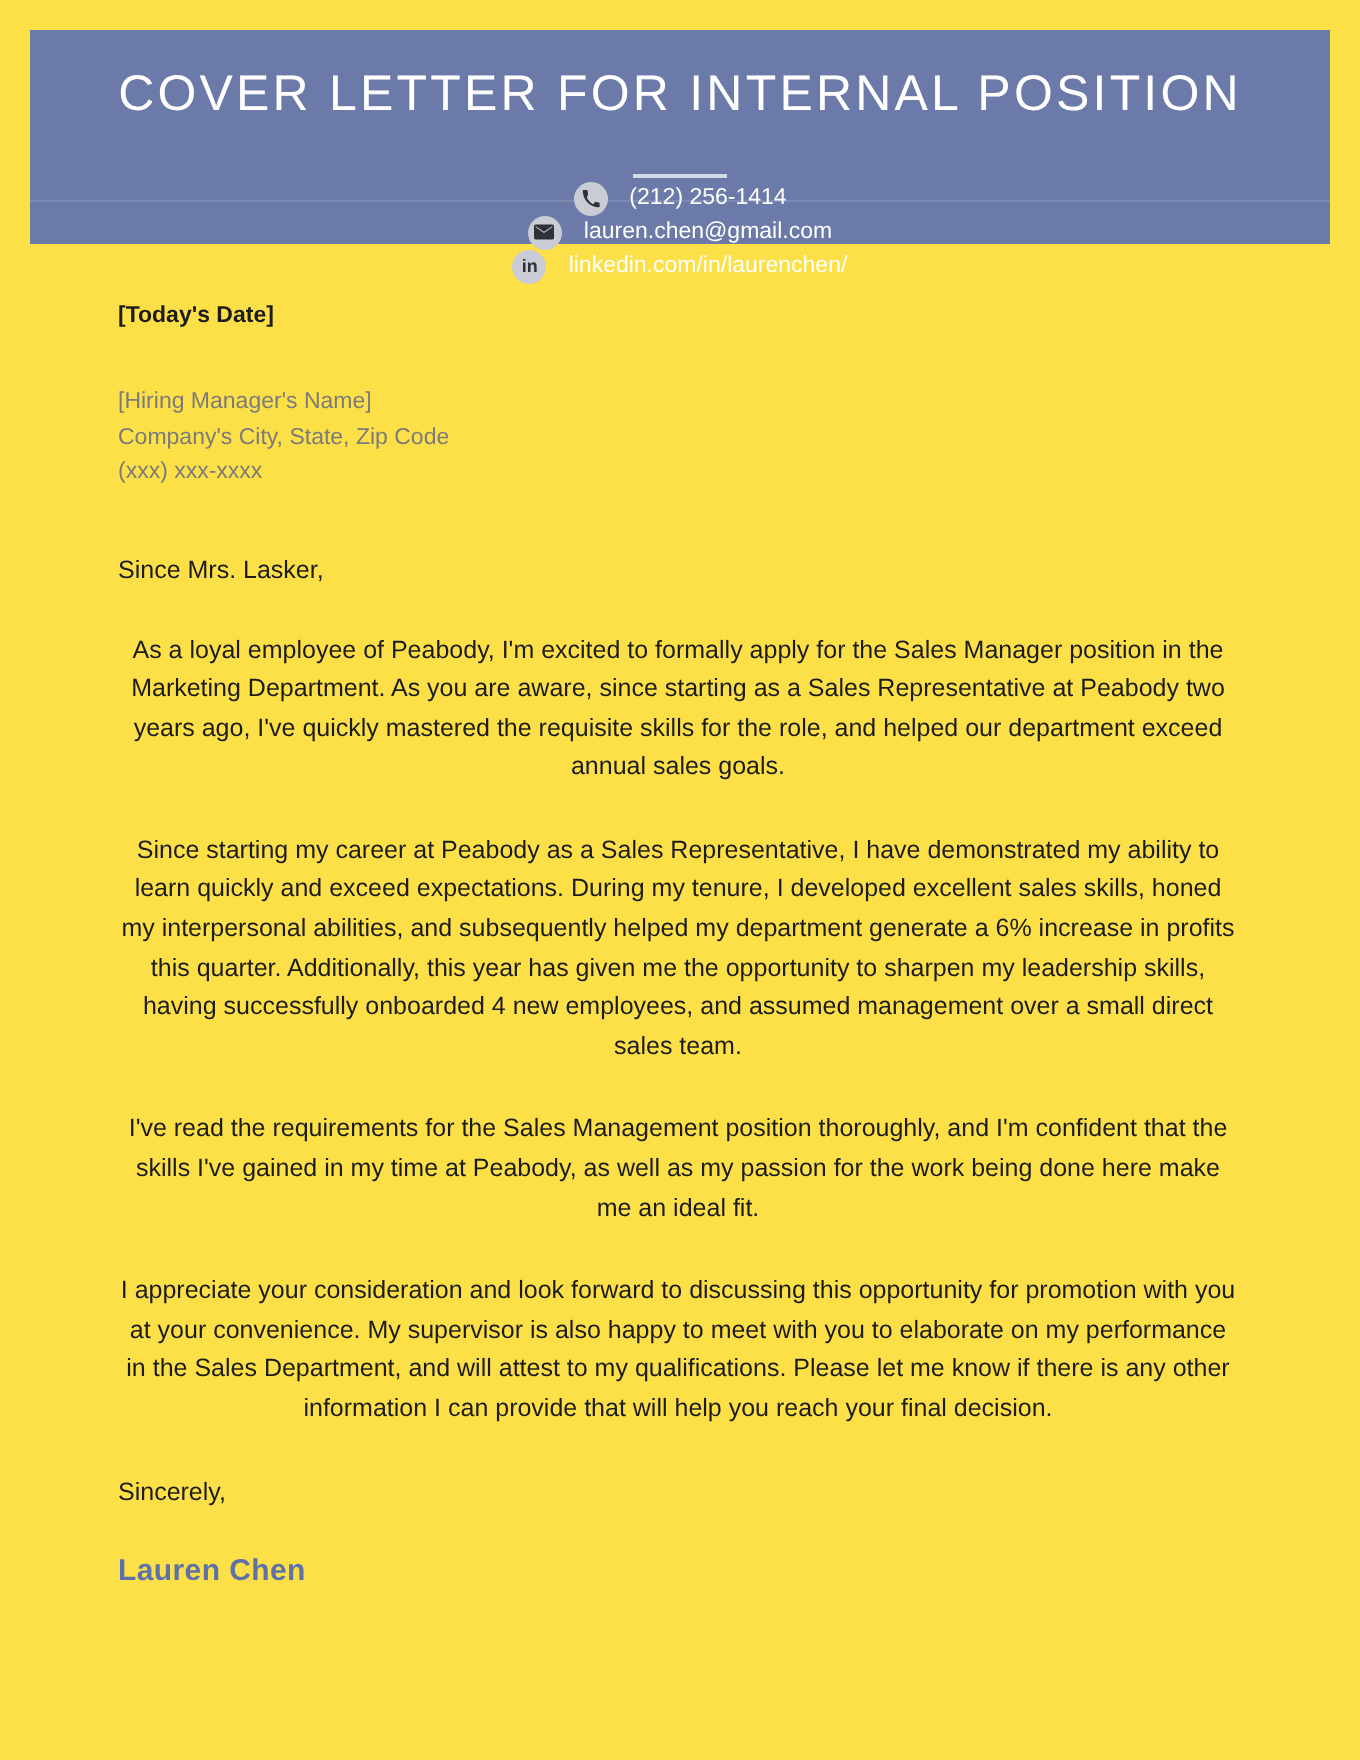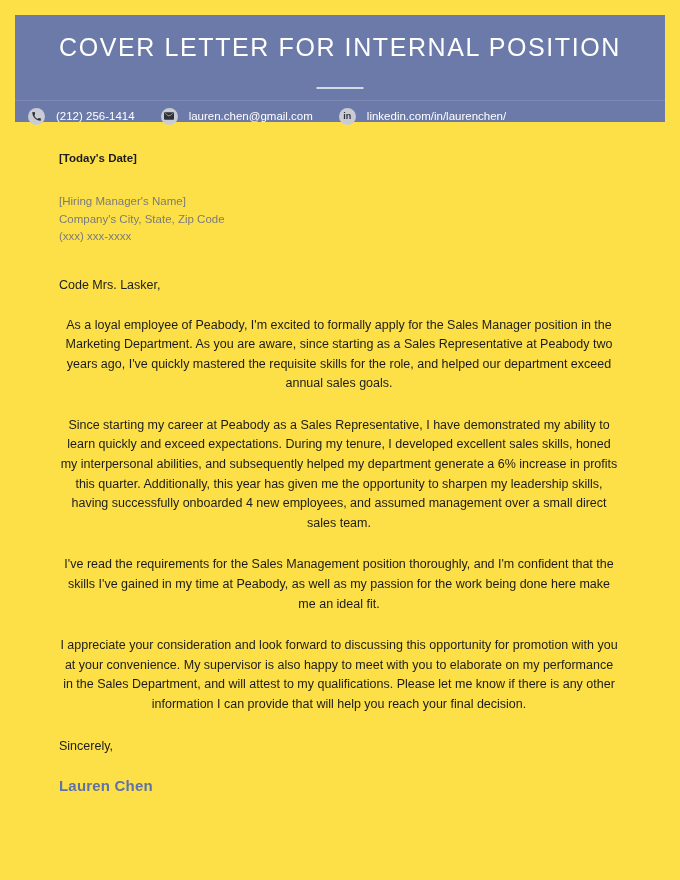--- a/index.html
+++ b/index.html
@@ -68,21 +68,22 @@
   }
 
   .contact-row {
     position: absolute;
     left: 0;
     right: 0;
     top: 90px;
     height: 22px;
     display: flex;
     align-items: center;
-    justify-content: flex-start;
+    justify-content: center;
+    flex-direction: column;
   }
 
   .contact-item {
     display: flex;
     align-items: center;
     margin: 0 13px;
   }
 
   .contact-icon {
     width: 17px;
@@ -211,21 +212,21 @@
   <div class="body-wrap">
 
     <div class="date-line">[Today's Date]</div>
 
     <div class="recipient">
       <div>[Hiring Manager's Name]</div>
       <div>Company's City, State, Zip Code</div>
       <div>(xxx) xxx-xxxx</div>
     </div>
 
-    <div class="salutation">Code Mrs. Lasker,</div>
+    <div class="salutation">Since Mrs. Lasker,</div>
 
     <p class="para">As a loyal employee of Peabody, I'm excited to formally apply for the Sales Manager position in the Marketing Department. As you are aware, since starting as a Sales Representative at Peabody two years ago, I've quickly mastered the requisite skills for the role, and helped our department exceed annual sales goals.</p>
     <p class="para">Since starting my career at Peabody as a Sales Representative, I have demonstrated my ability to learn quickly and exceed expectations. During my tenure, I developed excellent sales skills, honed my interpersonal abilities, and subsequently helped my department generate a 6% increase in profits this quarter. Additionally, this year has given me the opportunity to sharpen my leadership skills, having successfully onboarded 4 new employees, and assumed management over a small direct sales team.</p>
     <p class="para">I've read the requirements for the Sales Management position thoroughly, and I'm confident that the skills I've gained in my time at Peabody, as well as my passion for the work being done here make me an ideal fit.</p>
     <p class="para">I appreciate your consideration and look forward to discussing this opportunity for promotion with you at your convenience. My supervisor is also happy to meet with you to elaborate on my performance in the Sales Department, and will attest to my qualifications. Please let me know if there is any other information I can provide that will help you reach your final decision.</p>
 
     <div class="closing">Sincerely,</div>
     <div class="signature">Lauren Chen</div>
 
   </div>

